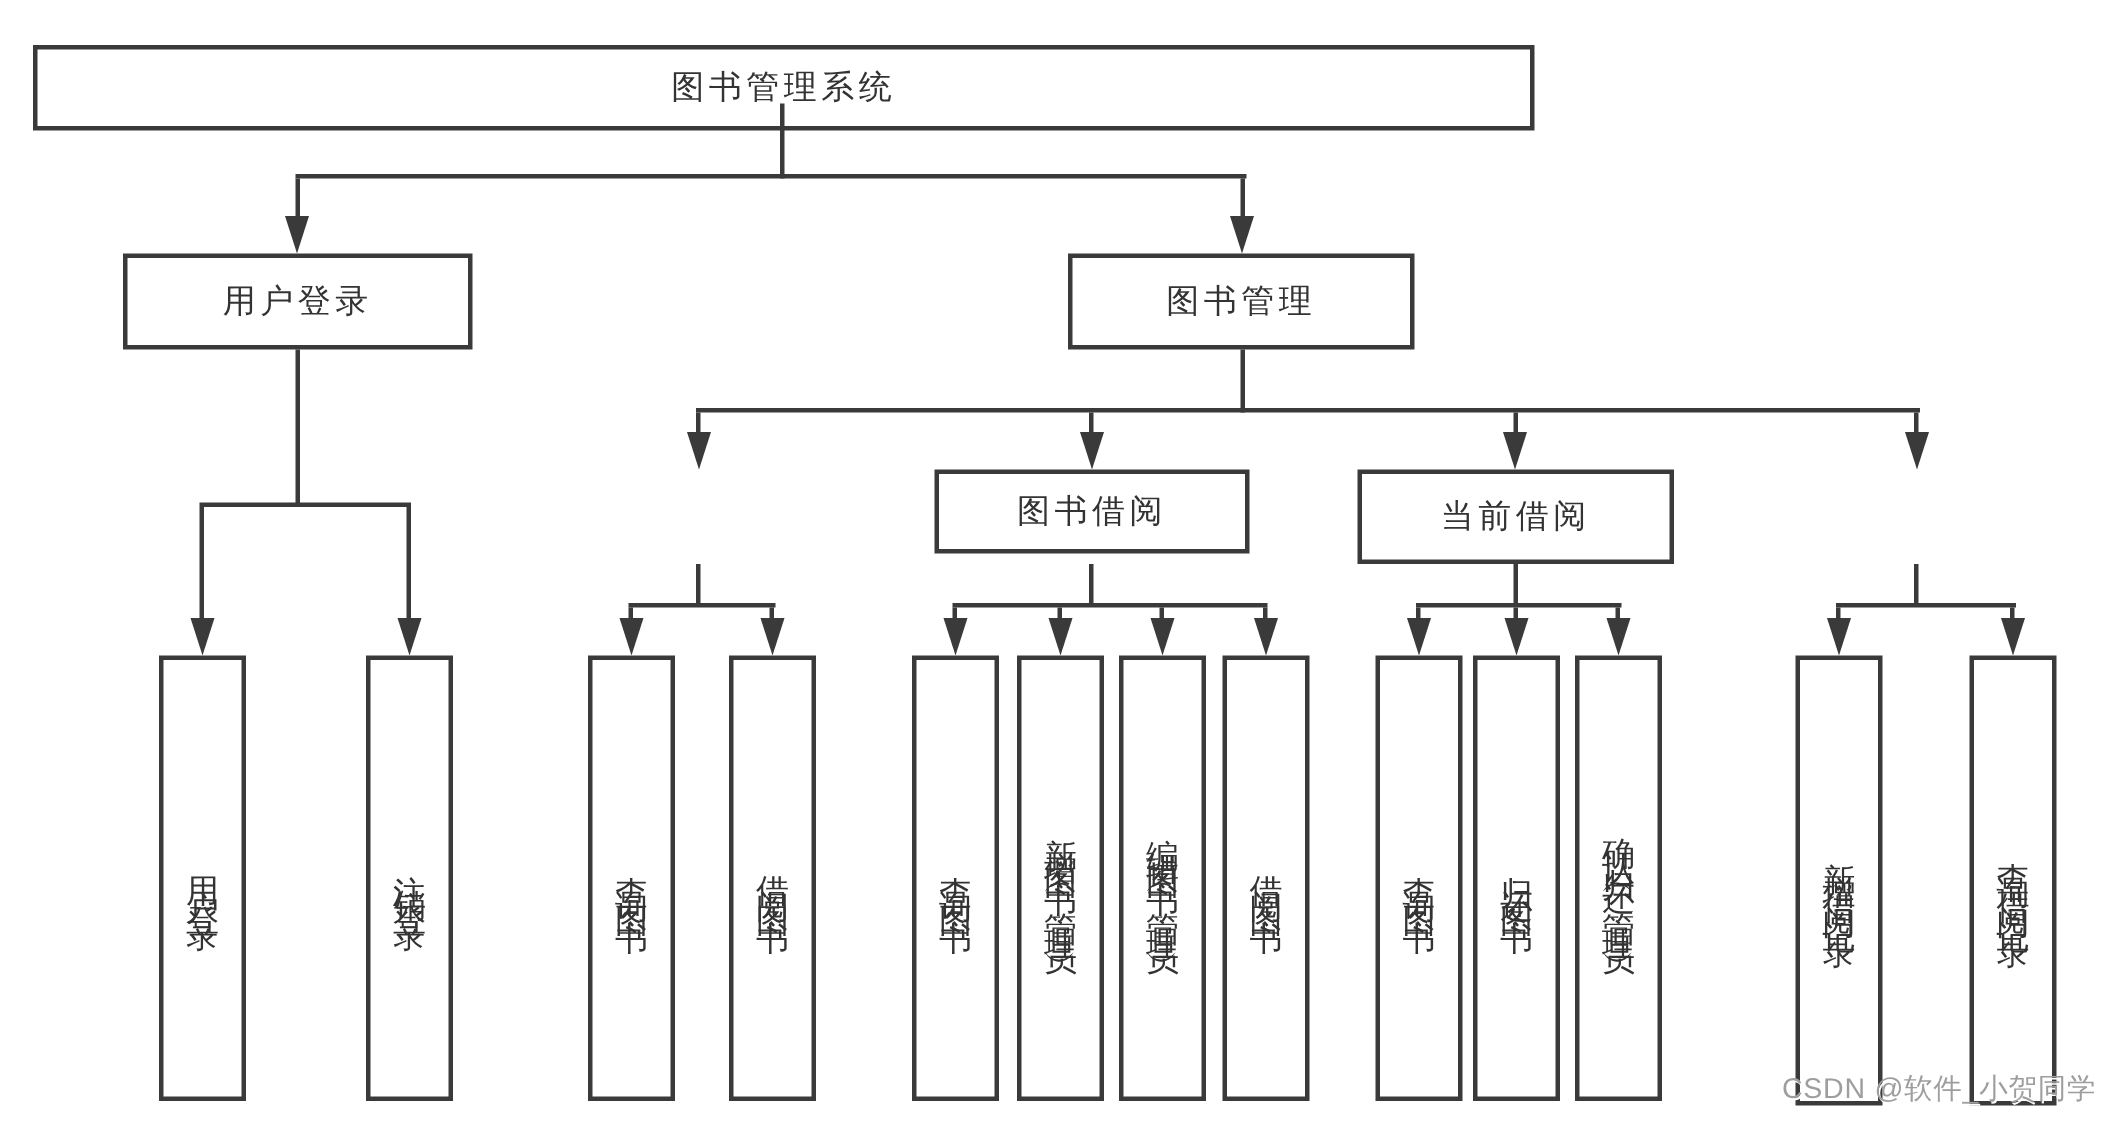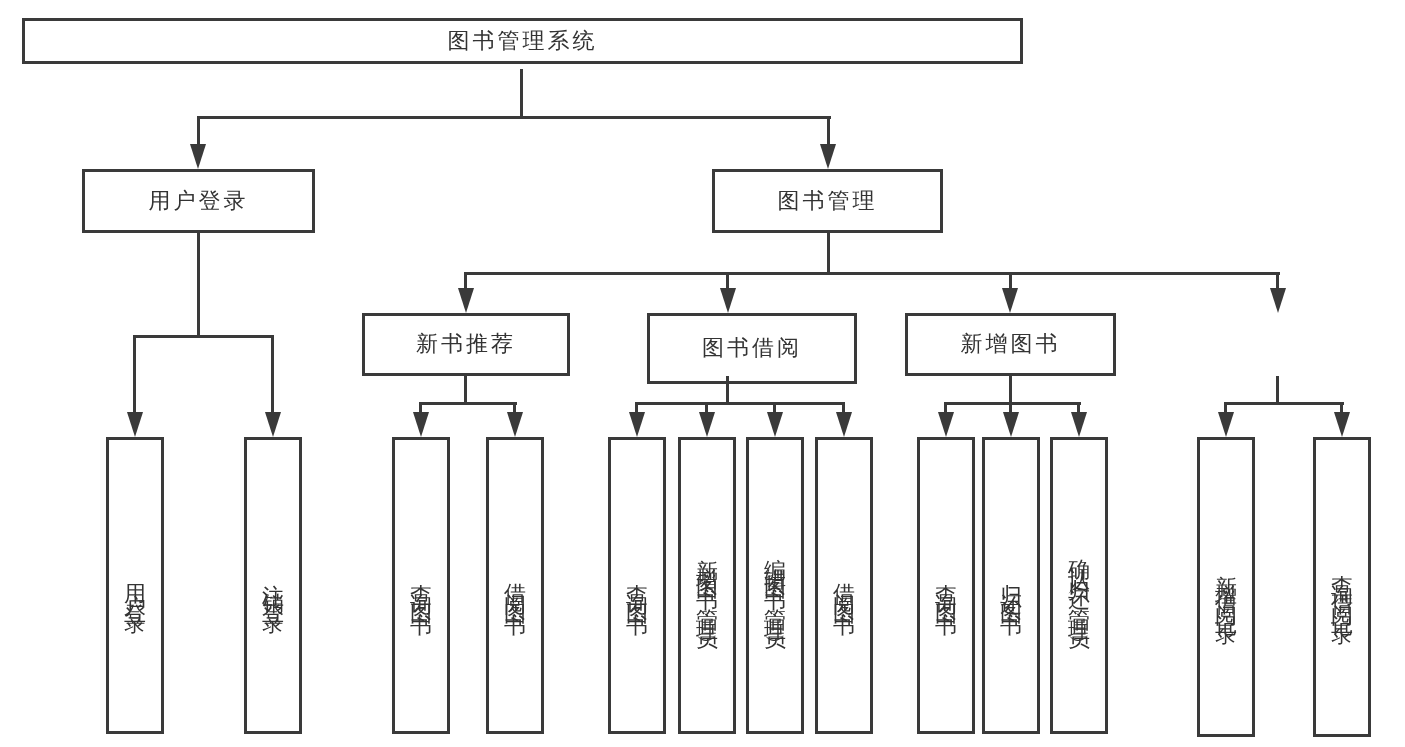--- a/index.html
+++ b/index.html
@@ -28,21 +28,21 @@
     position:absolute;left:1188px;top:713px;font-size:19px;
     color:var(--wm,#9e9e9e);letter-spacing:0.5px;white-space:nowrap;
     text-shadow:1px 1px 0 #fff;
   }
 </style>
 </head>
 <body>
 
 <div id="canvas">
 
-  <div class="box" style="left:22px;top:18px;width:1001px;height:46px">图书管理系统</div>
+  <div class="box" style="left:22px;top:30px;width:1001px;height:57px">图书管理系统</div>
 
   <div class="vline" style="left:520px;top:69px;height:50px"></div>
   <div class="hline" style="left:197px;top:116px;width:634px"></div>
   <div class="vline" style="left:197px;top:119px;height:28px"></div>
   <div class="vline" style="left:827px;top:119px;height:28px"></div>
   <div class="arrow" style="left:190px;top:144px"></div>
   <div class="arrow" style="left:820px;top:144px"></div>
 
   <div class="box" style="left:82px;top:169px;width:233px;height:64px">用户登录</div>
   <div class="box" style="left:712px;top:169px;width:231px;height:64px">图书管理</div>
@@ -58,23 +58,22 @@
   <div class="hline" style="left:464px;top:272px;width:816px"></div>
   <div class="vline" style="left:464px;top:275px;height:16px"></div>
   <div class="vline" style="left:726px;top:275px;height:16px"></div>
   <div class="vline" style="left:1009px;top:275px;height:16px"></div>
   <div class="vline" style="left:1276px;top:275px;height:16px"></div>
   <div class="arrow" style="left:458px;top:288px"></div>
   <div class="arrow" style="left:720px;top:288px"></div>
   <div class="arrow" style="left:1002px;top:288px"></div>
   <div class="arrow" style="left:1270px;top:288px"></div>
 
-  <div class="box" style="left:362px;top:313px;width:208px;height:63px">新书推荐</div>
-  <div class="box" style="left:647px;top:313px;width:210px;height:71px">图书借阅</div>
-  <div class="box" style="left:905px;top:313px;width:211px;height:63px">新增图书</div>
+  <div class="box" style="left:623px;top:313px;width:210px;height:56px">图书借阅</div>
+  <div class="box" style="left:905px;top:313px;width:211px;height:63px">当前借阅</div>
 
   <div class="vline" style="left:464px;top:376px;height:28px"></div>
   <div class="hline" style="left:419px;top:402px;width:98px"></div>
   <div class="vline" style="left:419px;top:405px;height:10px"></div>
   <div class="vline" style="left:513px;top:405px;height:10px"></div>
   <div class="arrow" style="left:413px;top:412px"></div>
   <div class="arrow" style="left:507px;top:412px"></div>
 
   <div class="vline" style="left:726px;top:376px;height:28px"></div>
   <div class="hline" style="left:635px;top:402px;width:210px"></div>
@@ -114,14 +113,15 @@
   <div class="box vbox" style="left:746px;top:437px;width:58px;height:297px">编辑图书（管理员）</div>
   <div class="box vbox" style="left:815px;top:437px;width:58px;height:297px">借阅图书</div>
 
   <div class="box vbox" style="left:917px;top:437px;width:58px;height:297px">查询图书</div>
   <div class="box vbox" style="left:982px;top:437px;width:58px;height:297px">归还图书</div>
   <div class="box vbox" style="left:1050px;top:437px;width:58px;height:297px">确认归还（管理员）</div>
 
   <div class="box vbox" style="left:1197px;top:437px;width:58px;height:300px">新增借阅记录</div>
   <div class="box vbox" style="left:1313px;top:437px;width:58px;height:300px">查询借阅记录</div>
 
+  <div class="watermark">CSDN @软件_小贺同学</div>
 
 </div>
 
 </body></html>

